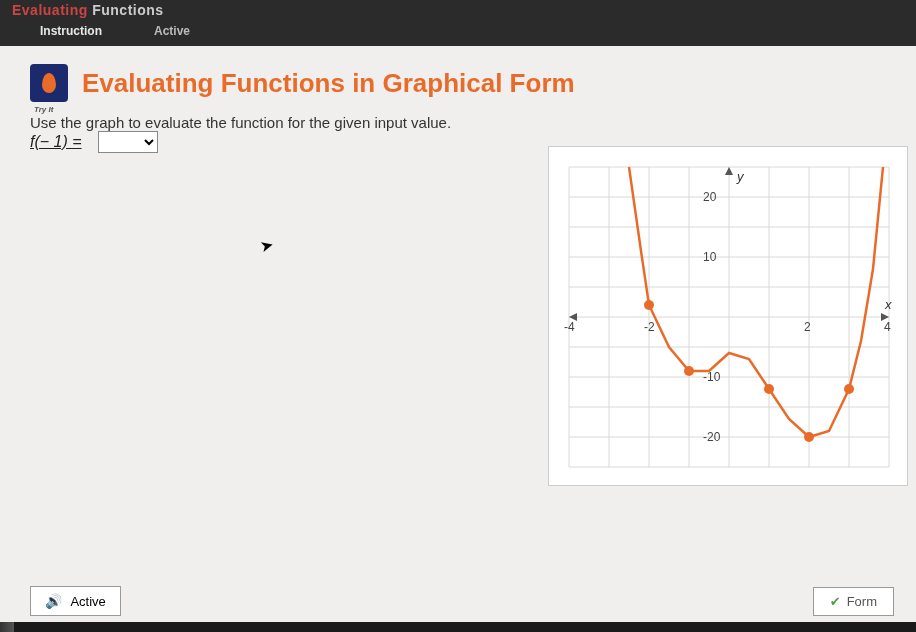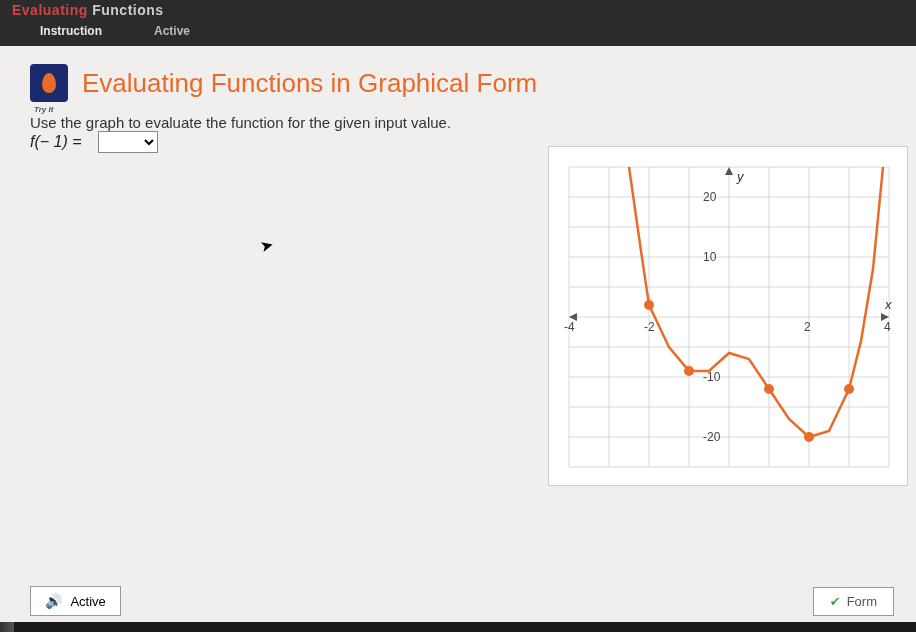--- a/index.html
+++ b/index.html
@@ -69,35 +69,36 @@
     color: #555;
     position: absolute;
     bottom: -12px;
     left: 4px;
     font-weight: bold;
     font-style: italic;
   }
   .page-title {
     color: #e86b2a;
     font-size: 26px;
-    font-weight: normal;
+    font-weight: bold;
   }
   .instructions {
     color: #333;
     font-size: 15px;
     max-width: 460px;
   }
   .question-block {
     display: flex;
     align-items: center;
     gap: 16px;
     margin-bottom: 24px;
     font-size: 16px;
     font-style: italic;
     color: #222;
+    text-decoration: underline;
   }
   .question-block .fn { font-style: italic; }
   .select-box {
     width: 60px;
     height: 22px;
     border: 1px solid #888;
     background: #fff;
     font-size: 12px;
   }
   .cursor-arrow {

